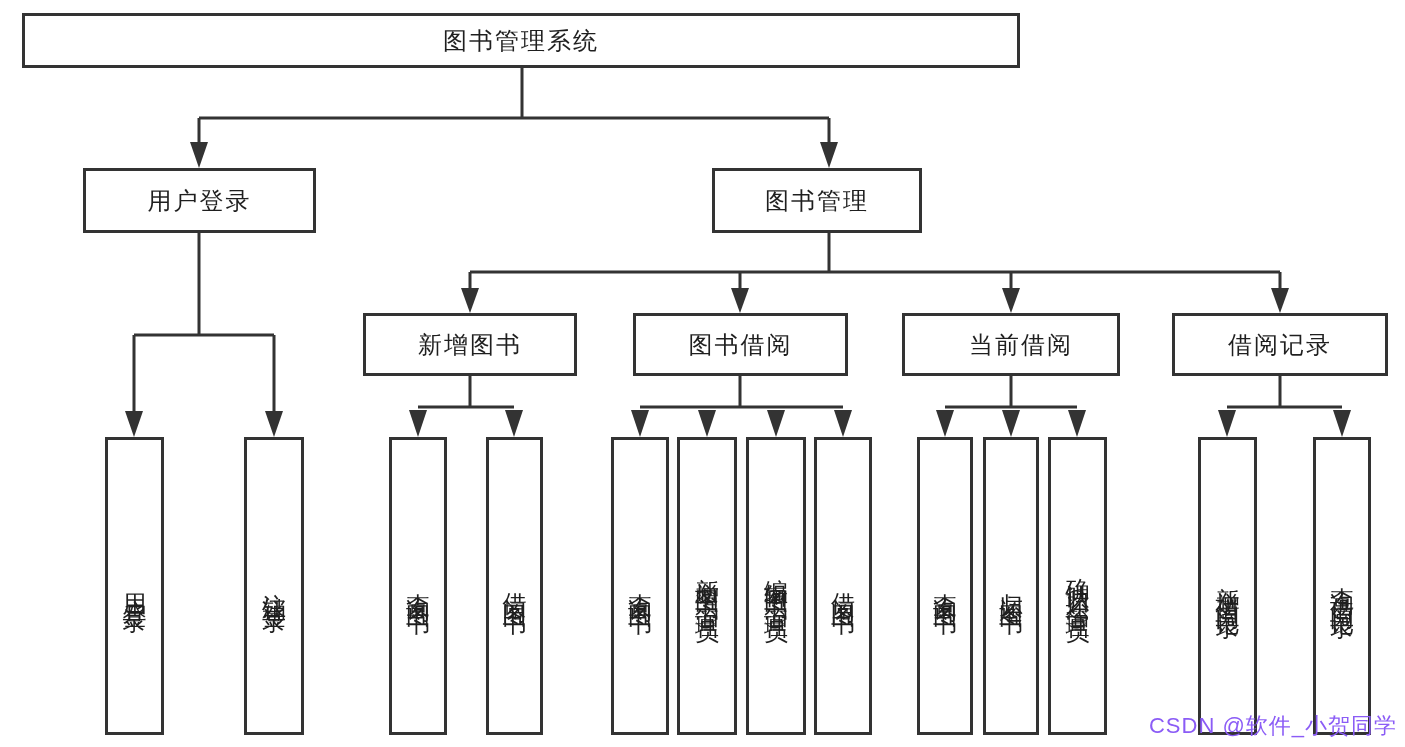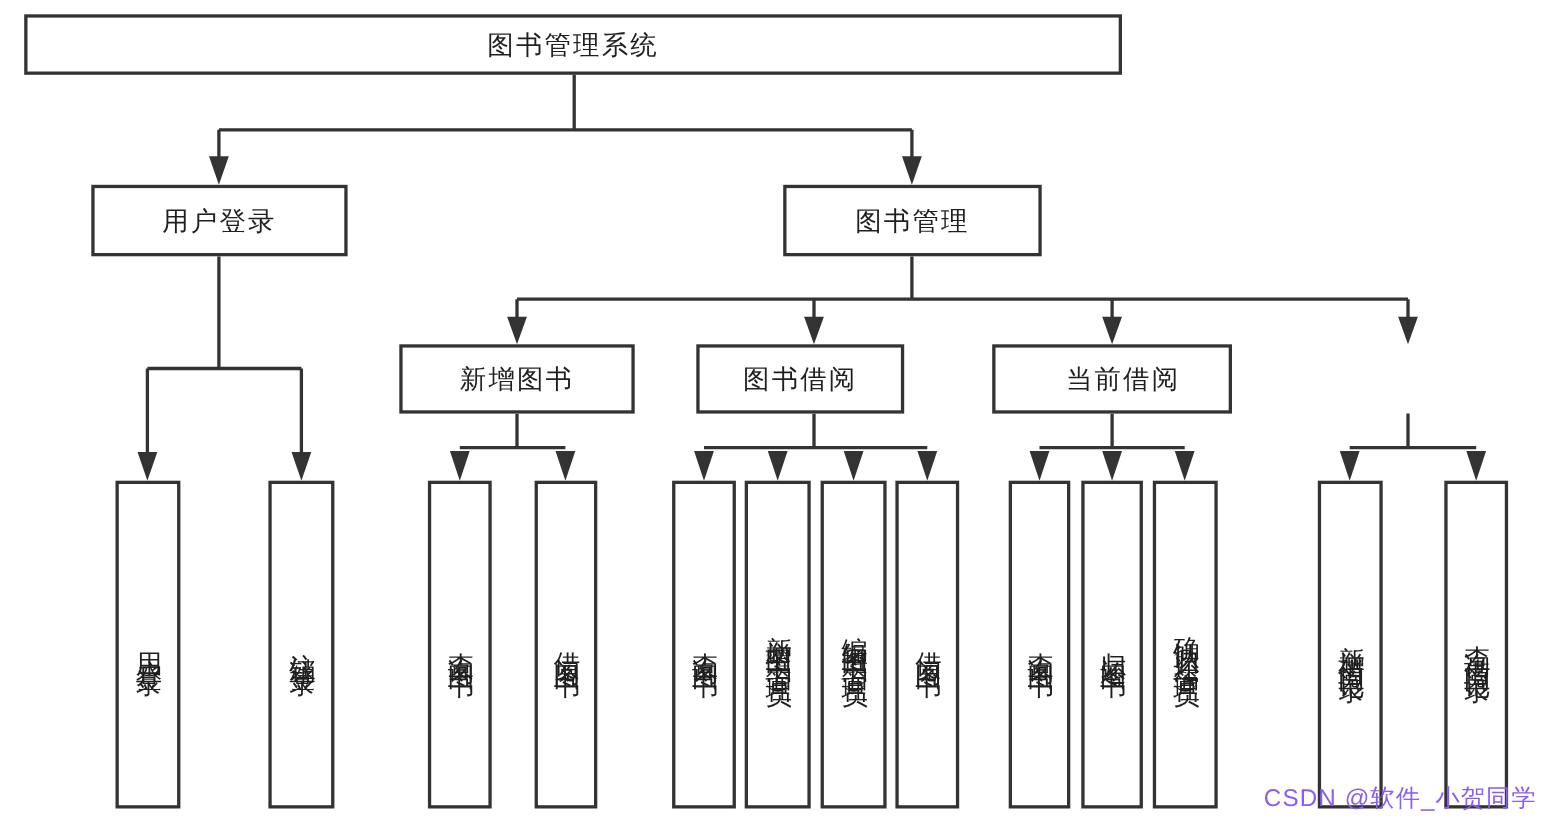--- a/index.html
+++ b/index.html
@@ -103,32 +103,35 @@
     </g>
   </svg>
 
   <div class="box" style="left:22px; top:13px; width:998px; height:55px;">
     <span>图书管理系统</span>
   </div>
 
   <div class="box" style="left:83px; top:168px; width:233px; height:65px;">
     <span>用户登录</span>
   </div>
-  <div class="box" style="left:712px; top:168px; width:235px; height:65px;">
+  <div class="box" style="left:712px; top:168px; width:210px; height:65px;">
     <span>图书管理</span>
   </div>
 
   <div class="box" style="left:363px; top:313px; width:214px; height:63px;">
     <span>新增图书</span>
   </div>
-  <div class="box" style="left:633px; top:313px; width:189px; height:63px;">
+  <div class="box" style="left:633px; top:313px; width:215px; height:63px;">
     <span>图书借阅</span>
   </div>
   <div class="box" style="left:902px; top:313px; width:218px; height:63px;padding-left:20px;">
     <span>当前借阅</span>
+  </div>
+  <div class="box" style="left:1172px; top:313px; width:216px; height:63px;">
+    <span>借阅记录</span>
   </div>
 
   <div class="box leaf" style="left:105px; top:437px; width:59px; height:298px;">
     <span class="vtext">用户登录</span>
   </div>
   <div class="box leaf" style="left:244px; top:437px; width:60px; height:298px;">
     <span class="vtext">注销登录</span>
   </div>
 
   <div class="box leaf" style="left:389px; top:437px; width:58px; height:298px;">

